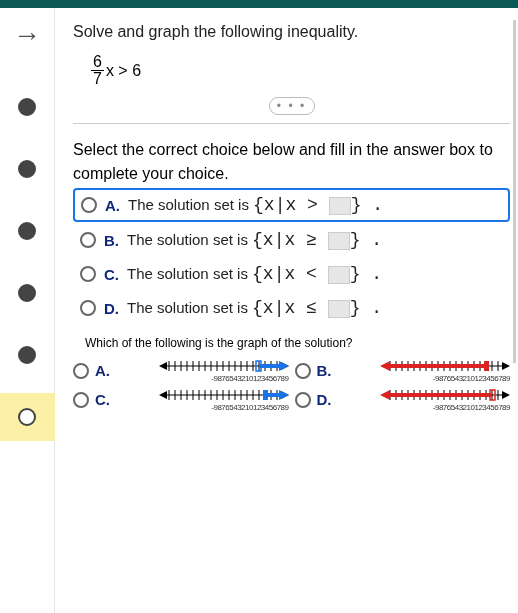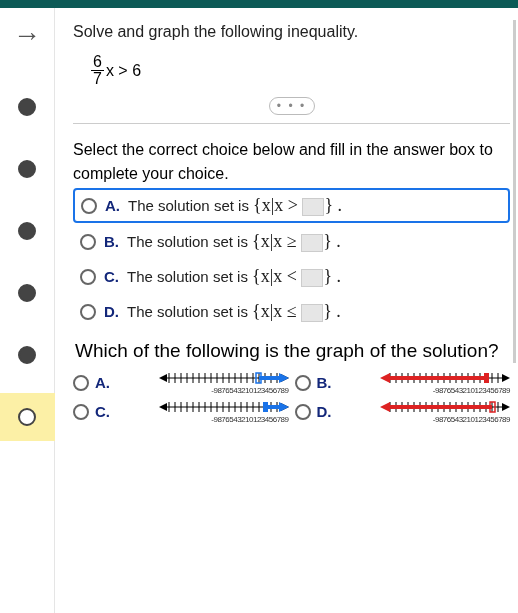--- a/index.html
+++ b/index.html
@@ -140,35 +140,35 @@
     font-weight: bold;
     color: #13277a;
     font-size: 15px;
     white-space: nowrap;
   }
   .choice-text {
     font-size: 15px;
     color: #222;
   }
   .set-braces {
-    font-family: Liberation Serif, serif;
+    font-family: Liberation Mono, monospace;
     font-size: 18px;
     text-align: center;
   }
   .answer-box {
     display: inline-block;
     width: 22px;
     height: 18px;
     background: #e6e6e6;
     border: 1px solid #ccc;
     vertical-align: middle;
   }
   .graph-question {
-    font-size: 19px;
-    margin: 12px 2px 8px;
+    font-size: 12px;
+    margin: 12px 12px 8px;
   }
   .graph-options {
     display: grid;
     grid-template-columns: 1fr 1fr;
     gap: 4px 6px;
   }
   .graph-opt {
     display: flex;
     align-items: center;
     gap: 6px;

